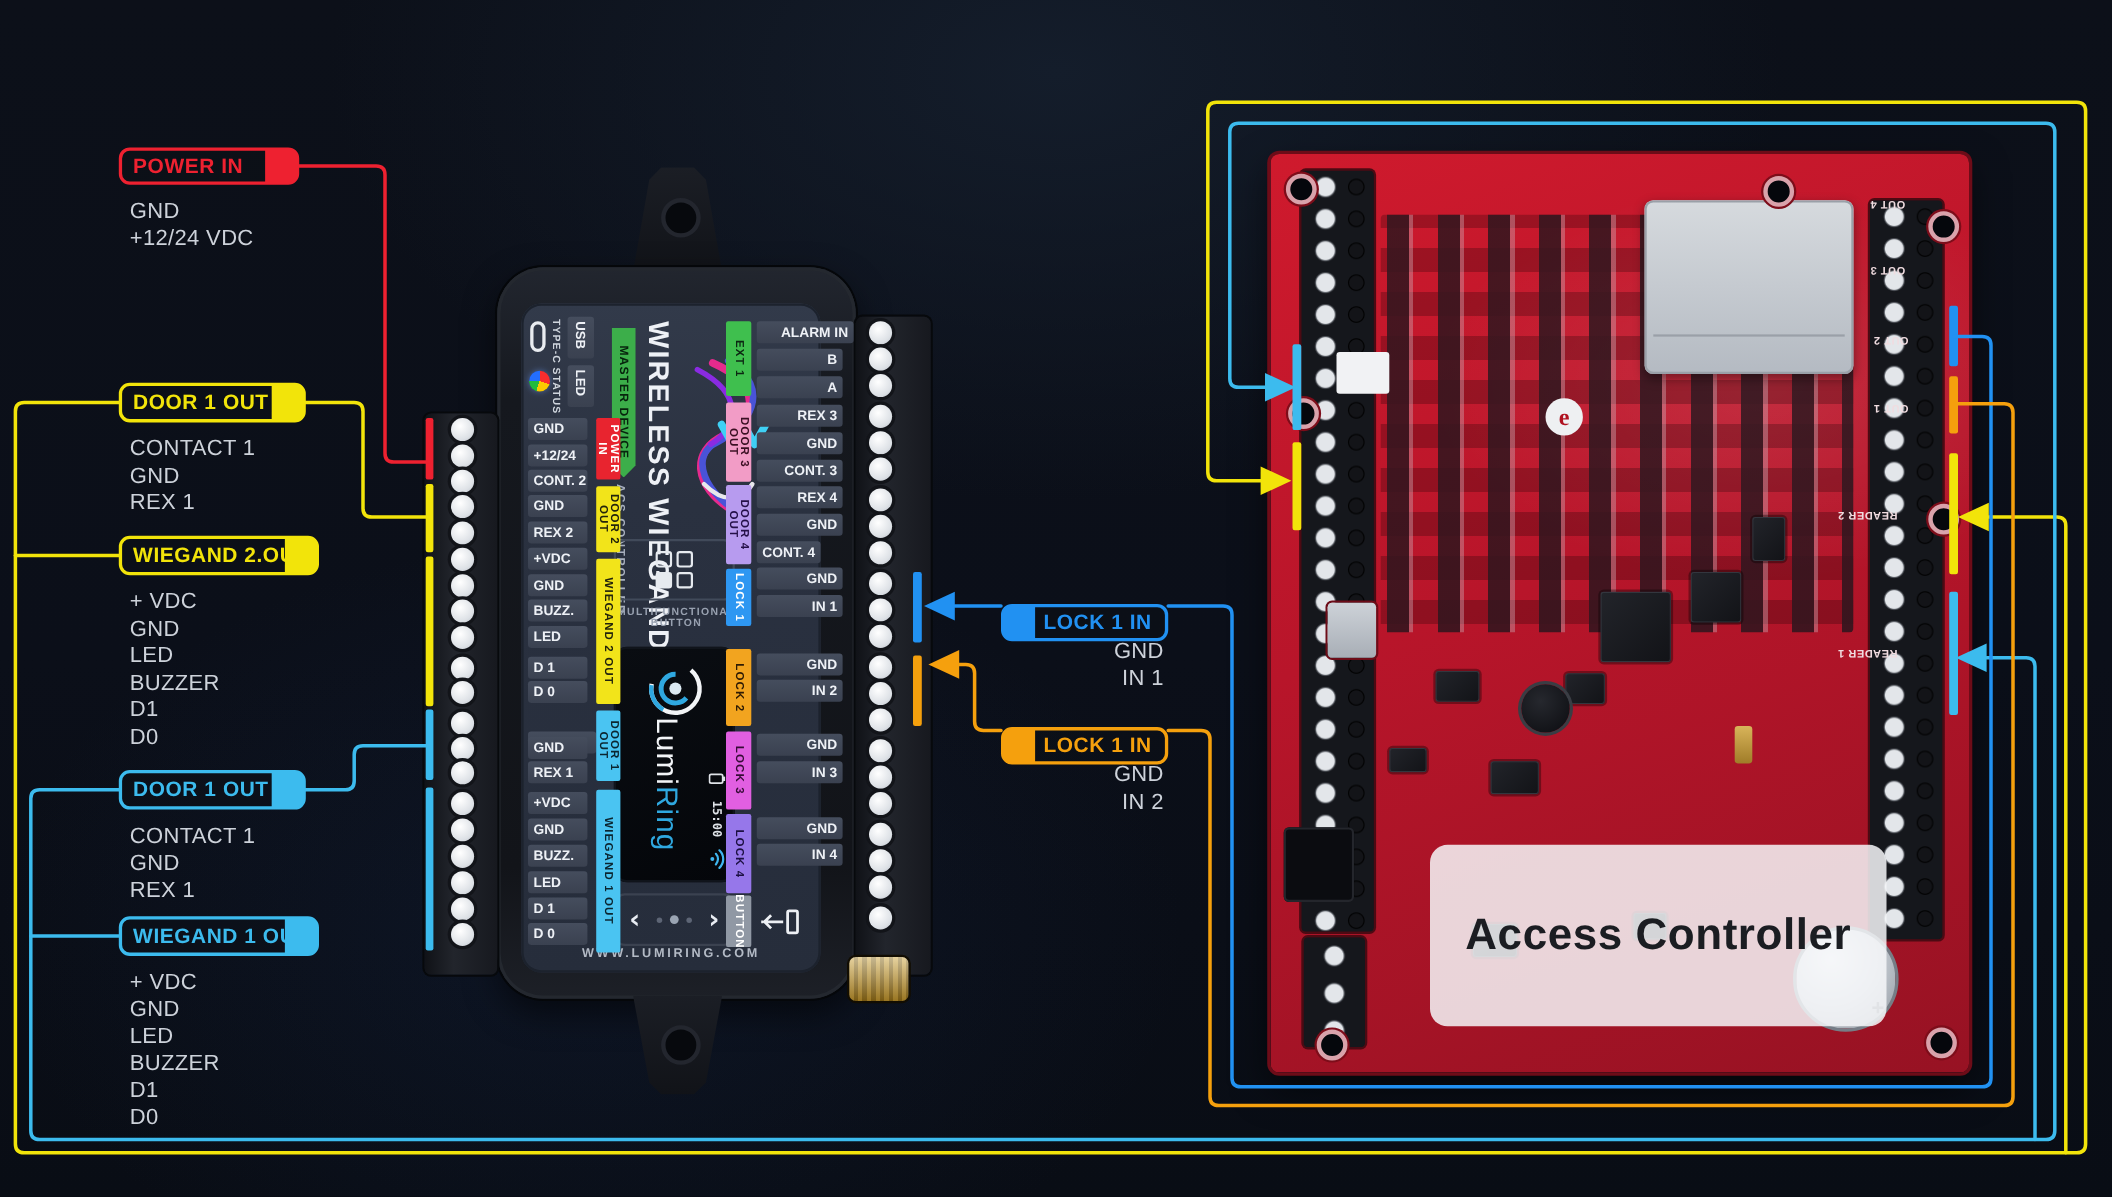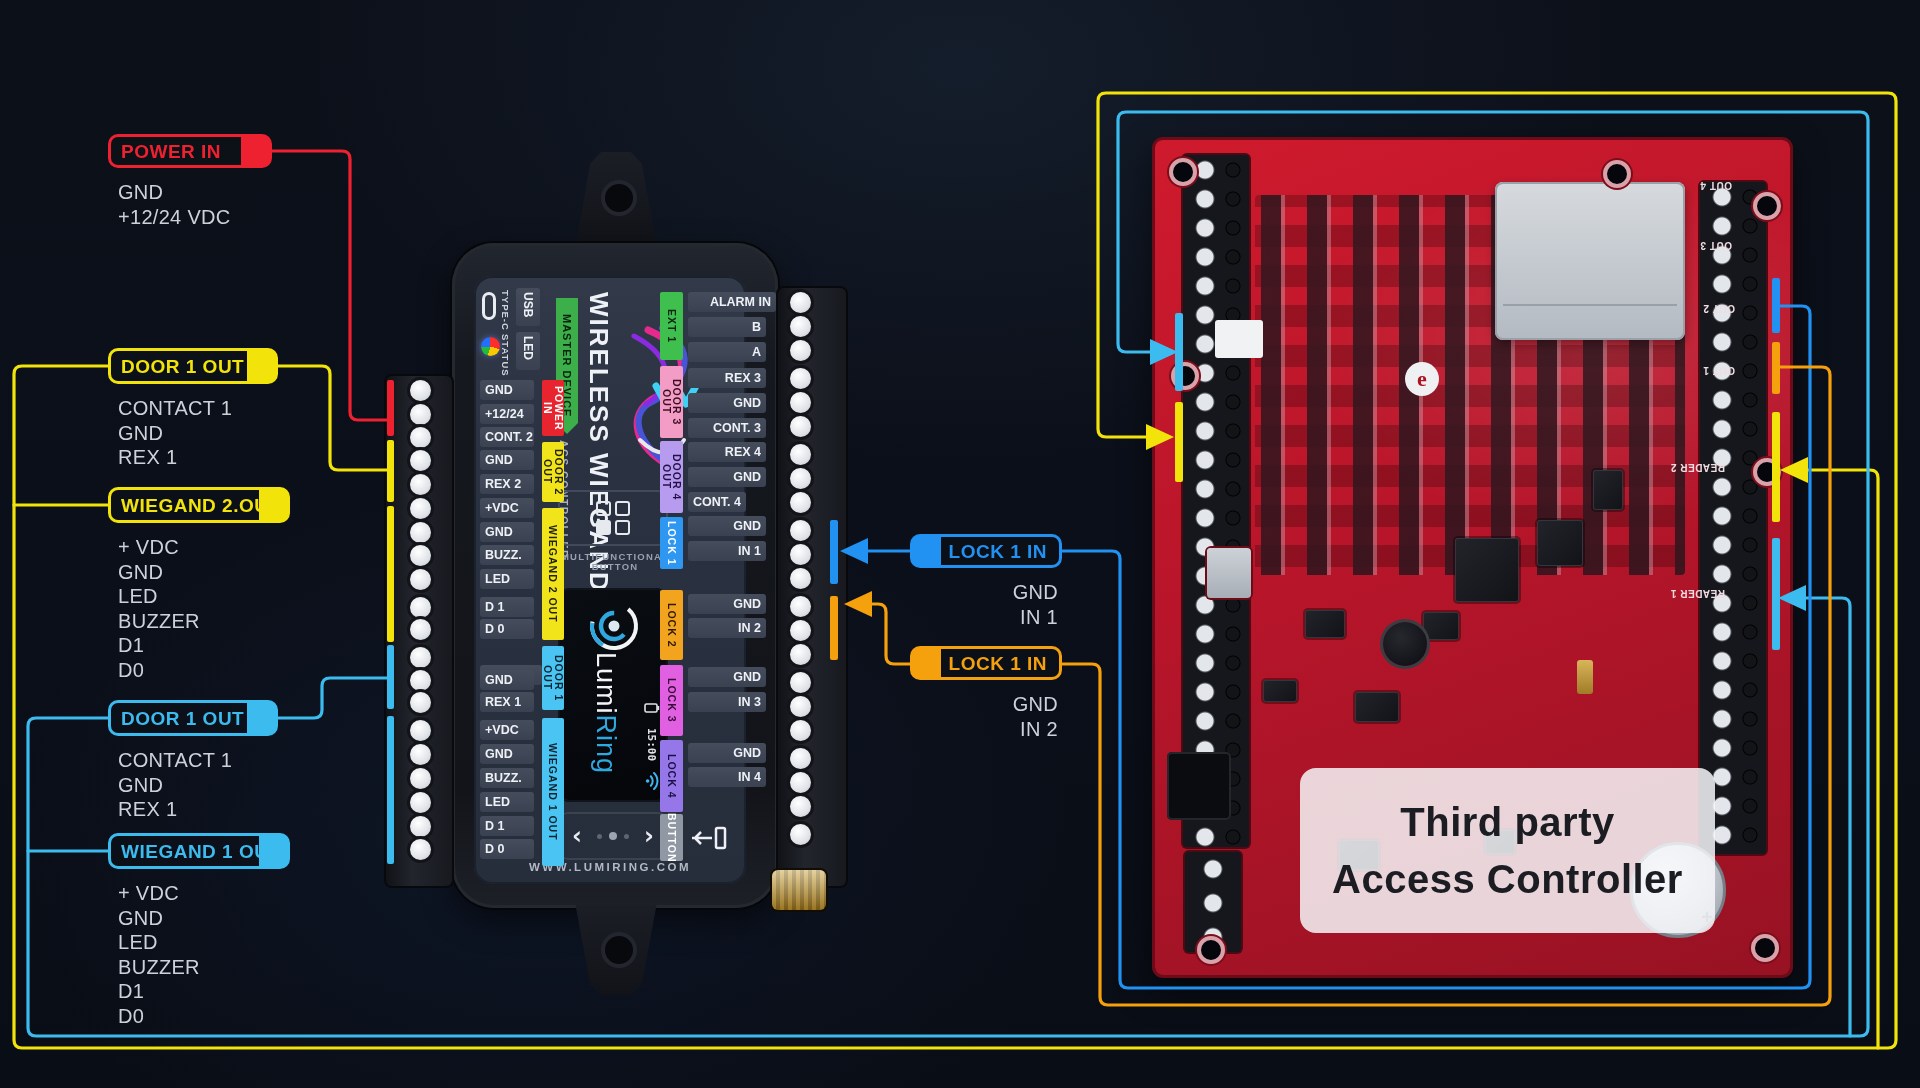--- a/index.html
+++ b/index.html
@@ -13,21 +13,21 @@
   .title{position:absolute;left:0;top:12px;width:100%;text-align:center;
     font:400 35px/1.2 "Liberation Sans",sans-serif;color:#8b96a4;letter-spacing:2px;word-spacing:16px;}
 
   
   .pill{position:absolute;border:3px solid;border-radius:10px;box-sizing:border-box;
     font:700 19px/1 "Liberation Sans",sans-serif;display:flex;align-items:center;background:rgba(10,14,20,.25);}
   .pill .cap{position:absolute;top:-2px;bottom:-2px;width:30px;}
   .pill.pl .cap{right:-2px;border-radius:0 9px 9px 0;}
   .pill.pr .cap{left:-2px;border-radius:9px 0 0 9px;}
   .pill.pl span{padding-left:10px;letter-spacing:.5px;}
-  .pill.pr{justify-content:flex-end;}
+  .pill.pr{justify-content:flex-end;margin-top:15px;}
   .pill.pr span{padding-right:12px;letter-spacing:.5px;}
   .ann-lines{position:absolute;font:500 20px/24.6px "Liberation Sans",sans-serif;color:#cdd2da;letter-spacing:.3px;white-space:pre-line;}
   .ann-lines.ra{text-align:right;}
 
   
   .ear{position:absolute;left:570px;width:92px;background:linear-gradient(180deg,#1b1e25,#111318);
     clip-path:polygon(6% 100%,22% 12%,34% 0,66% 0,78% 12%,94% 100%);}
   .ear.b{clip-path:polygon(6% 0,22% 88%,34% 100%,66% 100%,78% 88%,94% 0);}
   .earhole{position:absolute;width:28px;height:28px;border-radius:50%;background:#07090d;border:4px solid #23262e;}
   .dev-body{position:absolute;left:452px;top:243px;width:326px;height:665px;border-radius:42px;
@@ -152,21 +152,20 @@
     <div class="devbar" style="left:617px;top:398px;height:112px;background:#3cbbee;"></div>
     <div id="silk">
         <div class="silk" style="left: 535px; top: 40px; width: 52px; text-align: center;">OUT 4</div>
         <div class="silk" style="left: 535px; top: 100px; width: 52px; text-align: center;">OUT 3</div>
         <div class="silk" style="left: 538px; top: 163px; width: 52px; text-align: center;">OUT 2</div>
         <div class="silk" style="left: 538px; top: 225px; width: 52px; text-align: center;">OUT 1</div>
         <div class="silk" style="left: 518px; top: 322px; width: 52px; text-align: center;">READER 2</div>
         <div class="silk" style="left: 518px; top: 448px; width: 52px; text-align: center;">READER 1</div>
       </div>
     <div class="overlay-card">
-      <div>Third party</div>
       <div>Access Controller</div>
     </div>
   </div>
 
   <div class="layer">
     <div class="ear" style="top:152px;height:95px;"></div>
     <div class="earhole" style="left:601px;top:180px;"></div>
     <div class="dev-body"></div>
     <div class="ear b" style="top:905px;height:90px;"></div>
     <div class="earhole" style="left:601px;top:932px;"></div>

